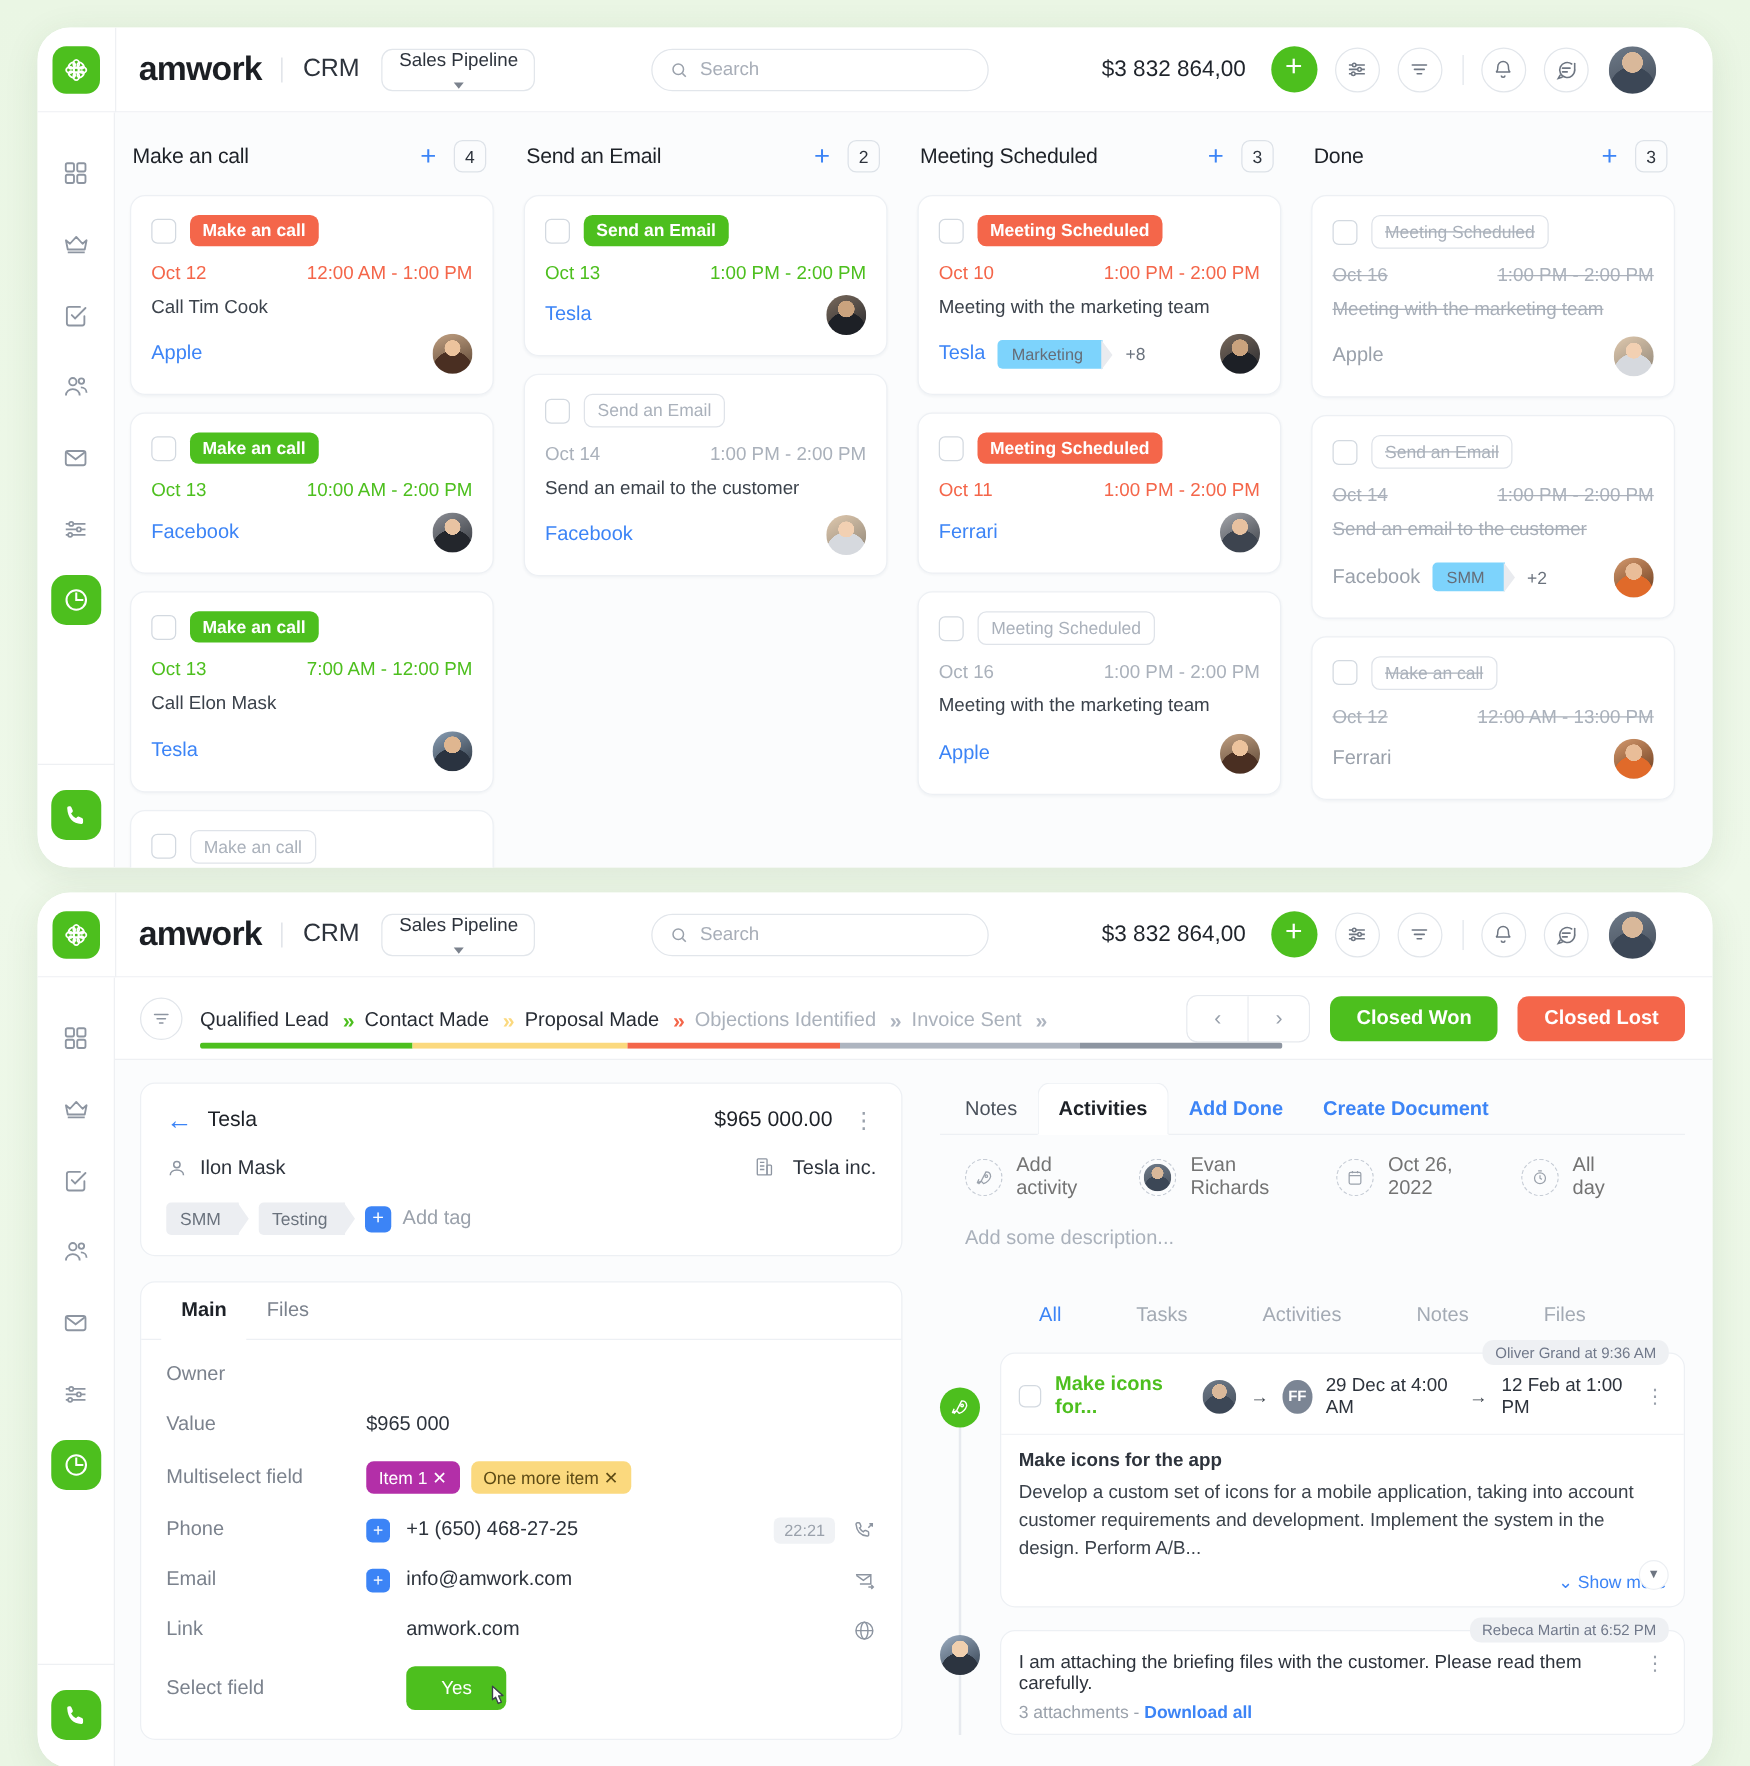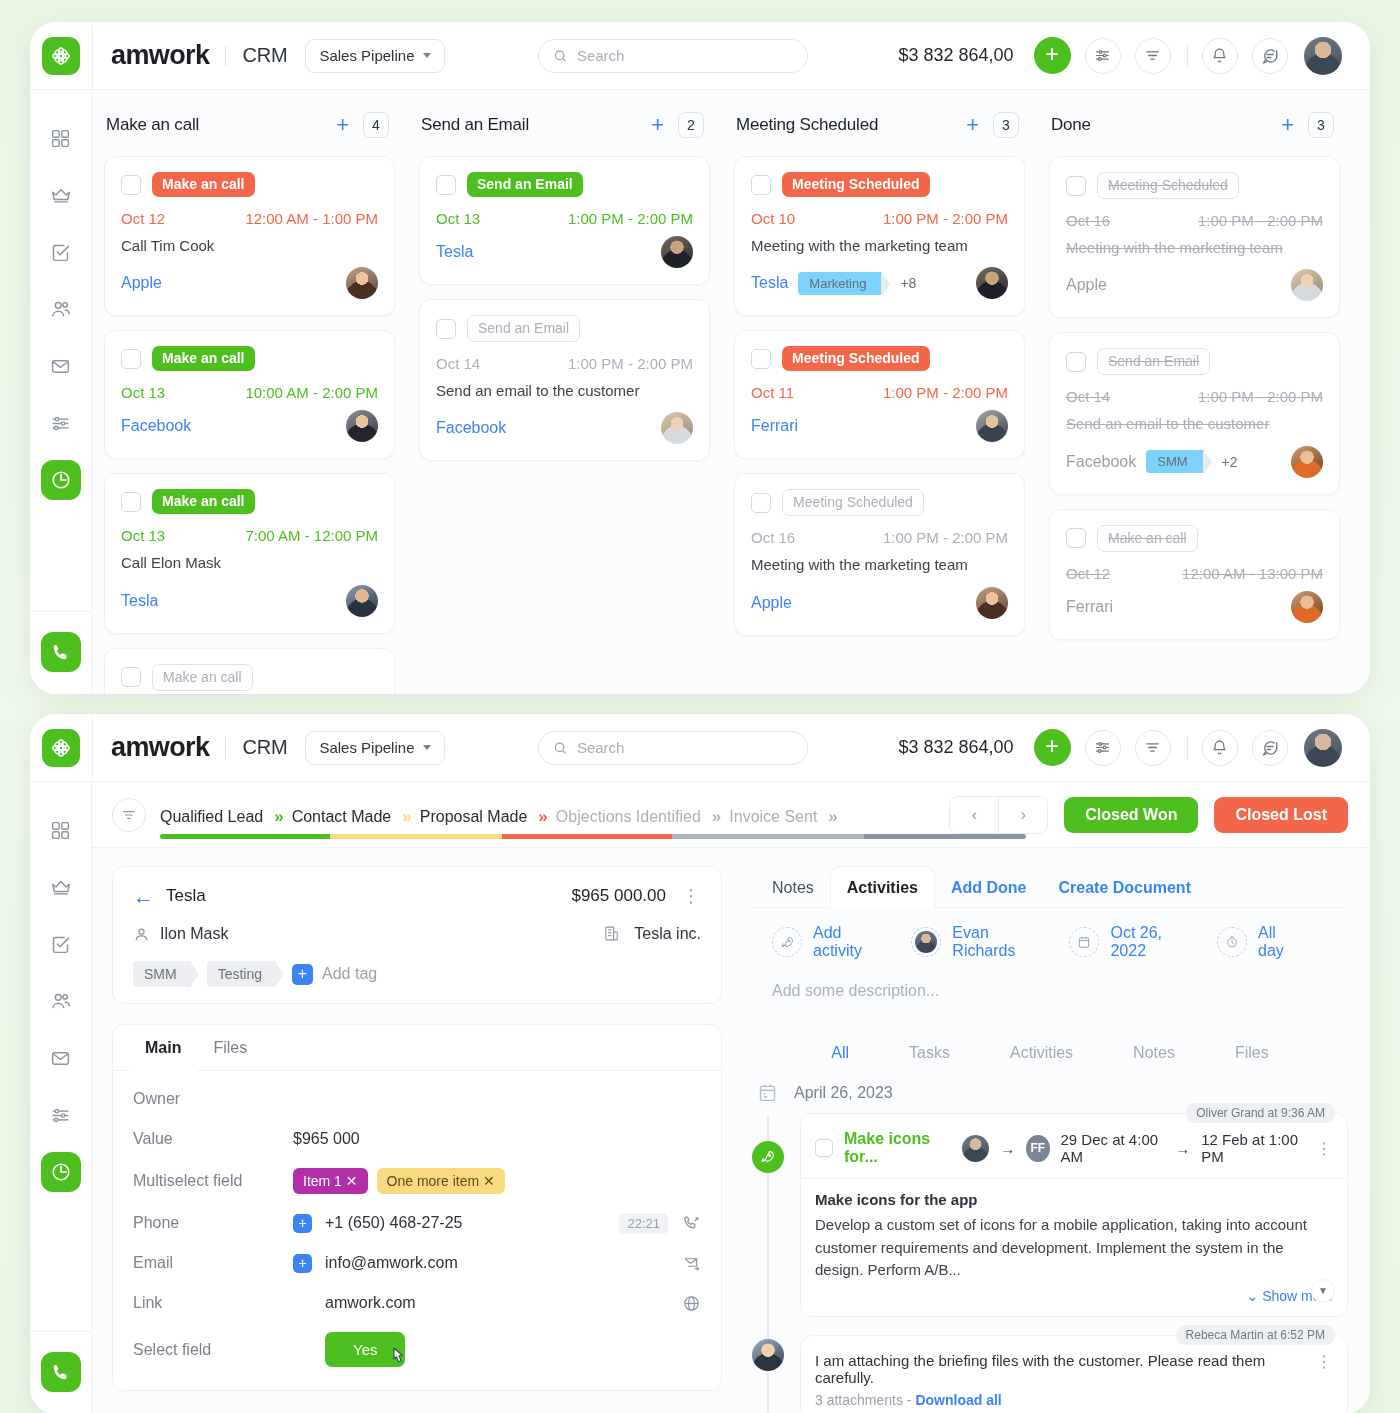--- a/index.html
+++ b/index.html
@@ -43,21 +43,21 @@
   .brand {
     font-size: 27px; font-weight: 700; color: #1c1f24;
     letter-spacing: -.6px; margin-left: 18px;
   }
   .pipe { width:1px; height:20px; background:#d9dde3; margin:0 16px; }
   .crm { font-size: 20px; color:#2d333c; font-weight: 500; letter-spacing:-.2px;}
   .select-btn {
     margin-left: 18px; height: 34px; padding: 0 13px;
     border: 1px solid #e2e6eb; border-radius: 9px;
     display:flex; align-items:center; gap:9px;
-    font-size: 15px; color: #2d333c; background:#fff; cursor:pointer;
+    font-size: 15px; color: #2d333c; background:#fff; cursor:pointer;flex-direction:column;
   }
   .caret { width:0;height:0;border-left:4px solid transparent;border-right:4px solid transparent;border-top:5px solid #7b828d;}
   .search {
     margin-left: 93px; width: 270px; height: 34px;
     border:1px solid #e2e6eb; border-radius: 18px;
     display:flex; align-items:center; gap:9px; padding: 0 14px;
   }
   .search input {
     border:0; outline:0; font-size:15px; color:#3a4049; width:100%;
     font-family:inherit; background:transparent;
@@ -280,21 +280,21 @@
   .rtab { padding: 12px 16px 10px; font-size:16px; color:#4a515b; cursor:pointer;}
   .rtab.active { color:#1d2127; font-weight:600; background:#fff; border-radius:10px 10px 0 0; border:1px solid #edf0f4; border-bottom:1px solid #fff; margin-bottom:-1px;}
   .rtab.link { color:#3c84f6; font-weight:600;}
   .composer { padding: 16px 20px 16px; }
   .comp-row { display:flex; align-items:center; gap:0; }
   .comp-item { display:flex; align-items:center; margin-right:36px;}
   .dash-circle {
     width:30px;height:30px;border-radius:50%;border:1.5px dashed #c7cdd6;
     display:flex;align-items:center;justify-content:center; margin-right:11px; flex:none;
   }
-  .comp-label { font-size:16px; color:#3b82f6;}
+  .comp-label { font-size:16px; color:#737373;}
   .comp-desc { margin-top:22px; font-size:16px; color:#aab1bb;}
   .filters { display:flex; justify-content:center; gap:0; margin-top:22px;}
   .filter { padding: 6px 30px; font-size:16px; color:#a3aab4; cursor:pointer;}
   .filter.active { color:#3c84f6; }
   .feed { margin-top:14px; position:relative; padding-left:0;}
   .feed-date { display:flex; align-items:center; gap:16px; margin-bottom:10px;}
   .feed-date-text { font-size:16px; color:#7b828d; }
   .timeline { position:absolute; left:15px; top:34px; bottom:0; width:1.5px; background:#e7eaef;}
   .entry { display:flex; gap:16px; position:relative; margin-bottom:18px;}
   .entry-icon {
@@ -1013,31 +1013,20 @@
       <div class="filters">
         <div class="filter active">All</div>
         <div class="filter">Tasks</div>
         <div class="filter">Activities</div>
         <div class="filter">Notes</div>
         <div class="filter">Files</div>
       </div>
 
       <div class="feed">
         <div class="timeline"></div>
-        <div class="feed-date">
-          <svg width="21" height="21" viewBox="0 0 24 24" fill="none" stroke="#b6bcc6" stroke-width="1.6" style="margin-left:5px">
-            <rect x="4" y="5" width="16" height="16" rx="2"></rect>
-              <line x1="4" y1="9.5" x2="20" y2="9.5"></line>
-            <line x1="8.5" y1="3" x2="8.5" y2="6"></line>
-              <line x1="15.5" y1="3" x2="15.5" y2="6"></line>
-            <line x1="7.5" y1="13.5" x2="9.5" y2="13.5"></line>
-              <line x1="7.5" y1="17" x2="11.5" y2="17"></line>
-          </svg>
-          <span class="feed-date-text">April 26, 2023</span>
-        </div>
 
         <div class="entry">
           <div class="entry-icon">
             <svg width="16" height="16" viewBox="0 0 24 24" fill="none" stroke="#fff" stroke-width="1.7" stroke-linejoin="round">
               <path d="M14 4c4 0 6 2 6 6-1.5 5-6 8-9 9l-3-3c1-3 4-7.5 6-12z"></path>
                 <circle cx="14.5" cy="9.5" r="1.5"></circle>
               <path d="M8 16l-3.5 3.5M5 13.5L3 18l4.5-2"></path>
             </svg>
           </div>
           <div class="entry-body">

